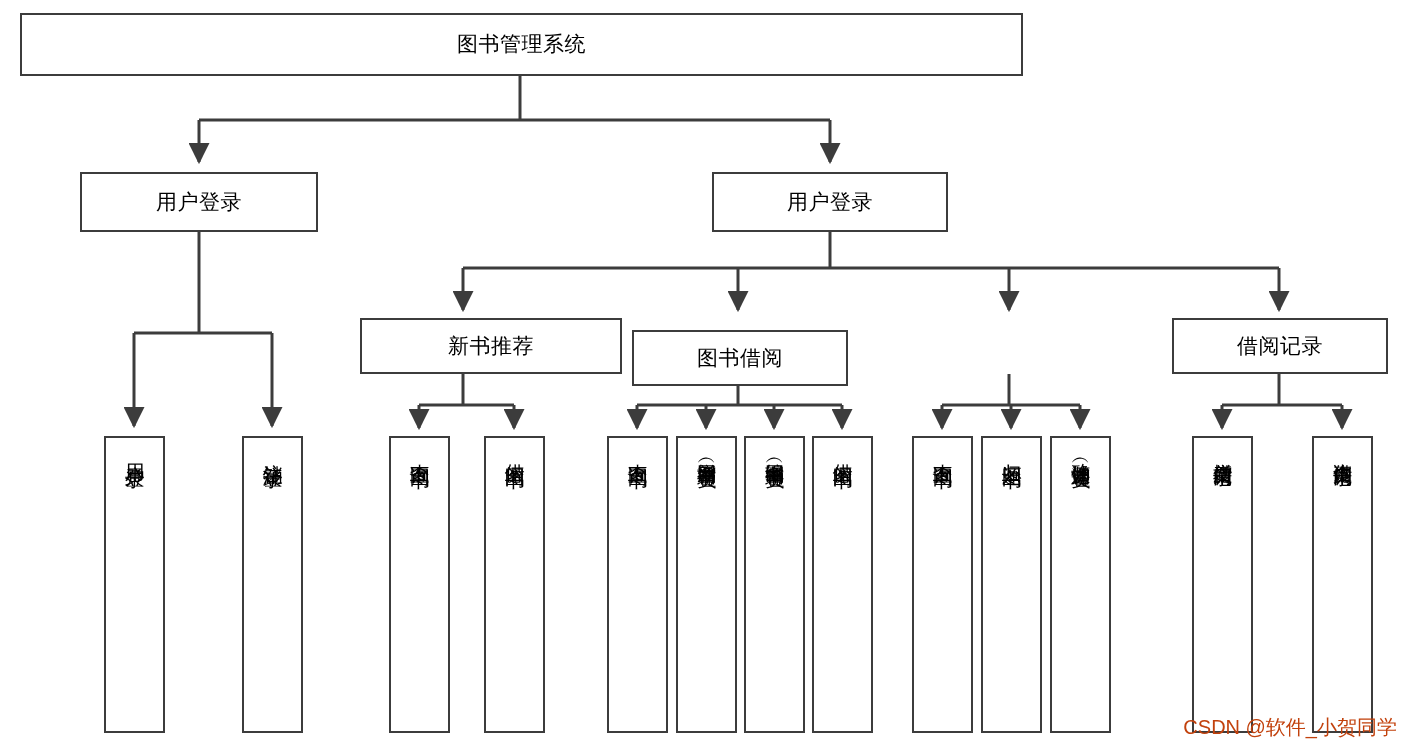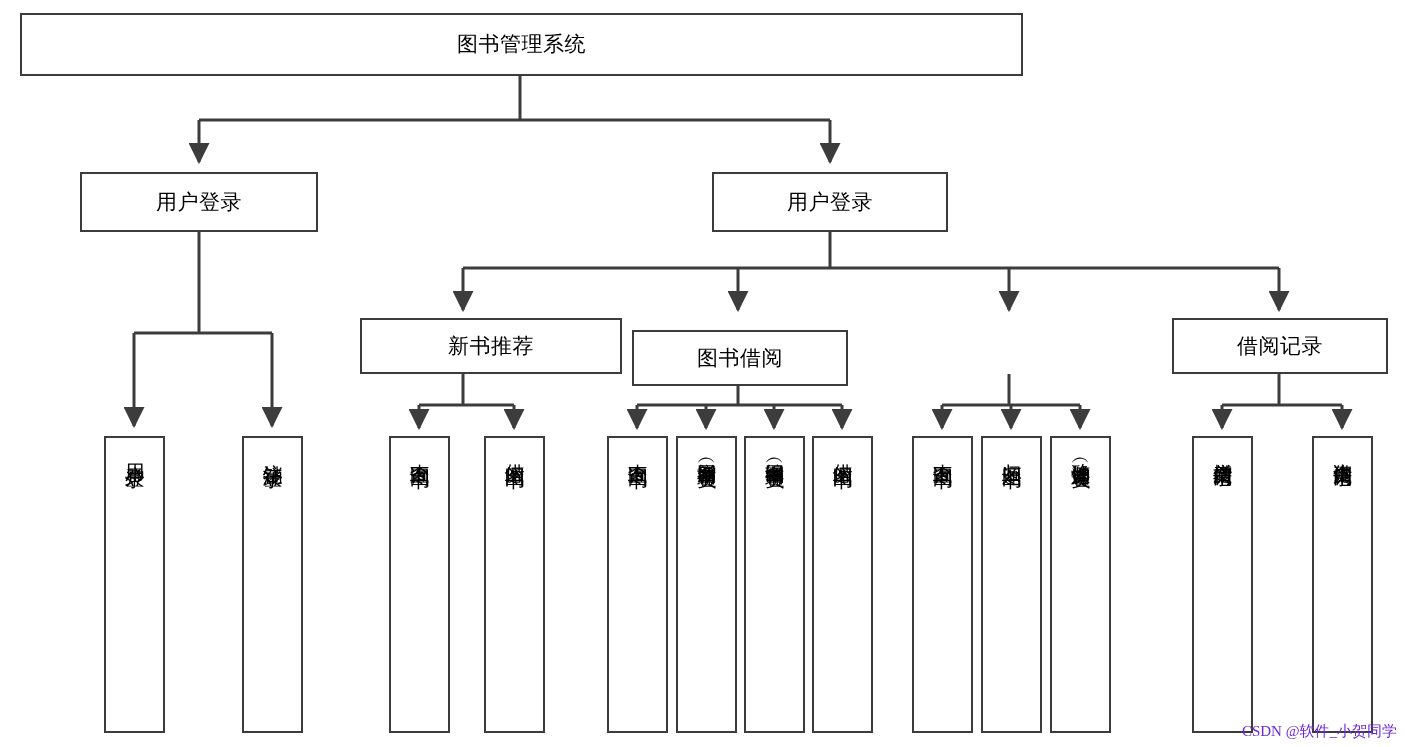--- a/index.html
+++ b/index.html
@@ -62,23 +62,23 @@
     white-space: nowrap;
   }
   .node-v.tall-text .node-label {
     font-size: 19px;
     letter-spacing: 1px;
   }
   #watermark {
     position: absolute;
     right: 8px;
     bottom: 6px;
-    font-size: 15px;
-    color: #6d28d9;
-    font-family: Liberation Serif, serif;
+    font-size: 20px;
+    color: #c2410c;
+    font-family: Liberation Sans, sans-serif;
     white-space: nowrap;
     pointer-events: none;
   }
 </style>
 </head>
 <body>
 
 <div id="stage">
 
   <svg id="diagram-svg" viewBox="0 0 1405 747" xmlns="http://www.w3.org/2000/svg">

